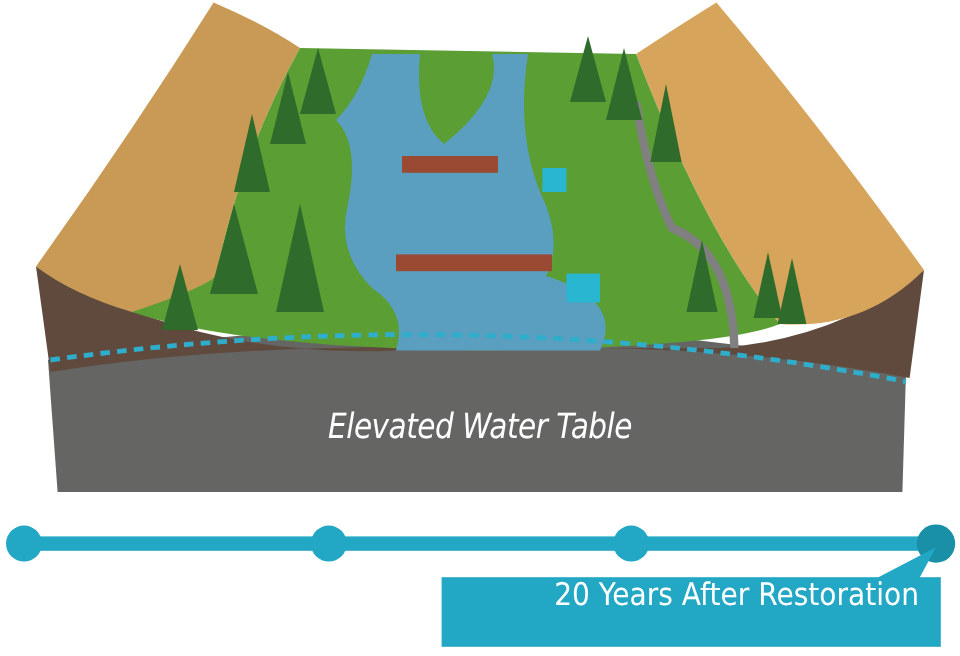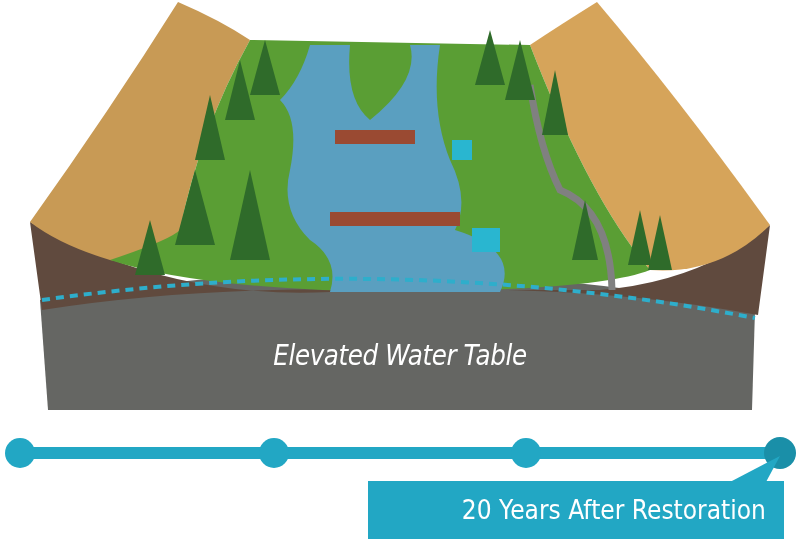--- a/index.html
+++ b/index.html
@@ -1,20 +1,20 @@
 <!DOCTYPE html>
 <html><head>
 <meta charset="utf-8">
 <style>
   html, body { margin:0; padding:0; background:#ffffff; }
   body { width:800px; height:547px; position:relative; overflow:hidden; font-family:"Liberation Sans", sans-serif; }
   #scene { position:absolute; left:0; top:0; width:800px; height:420px; }
   .wt-label { position:absolute; left:0; width:800px; top:338px; text-align:center; color:#ffffff; font-style:italic; font-size:29px; font-family:"DejaVu Sans", sans-serif; letter-spacing:-0.5px; transform:scaleX(0.85); }
   #timeline { position:absolute; left:0; top:420px; width:800px; height:127px; }
-  .callout { position:absolute; left:368px; top:481px; width:416px; height:58px; background:#22a7c4; color:#fff; font-size:26px; font-family:"DejaVu Sans", sans-serif; display:flex; align-items:center; justify-content:flex-end; padding-right:18px; box-sizing:border-box; }
+  .callout { position:absolute; left:368px; top:481px; width:416px; height:58px; background:#22a7c4; color:#fff; font-size:26px; font-family:"DejaVu Sans", sans-serif; display:flex; justify-content:flex-end; padding-right:18px; box-sizing:border-box; }
   .callout span { display:inline-block; transform:scaleX(0.9); transform-origin:right center; }
 </style>
 </head>
 <body>
 
 <svg id="scene" viewBox="0 0 800 420" xmlns="http://www.w3.org/2000/svg">
 
   <path d="M40 300 Q400 240 755 310 L752 410 L48 410 Z" fill="#656663"></path>
 
   <path d="M30 222 Q170 300 330 292 L400 290 Q200 285 42 310 Z" fill="#604a3e"></path>

